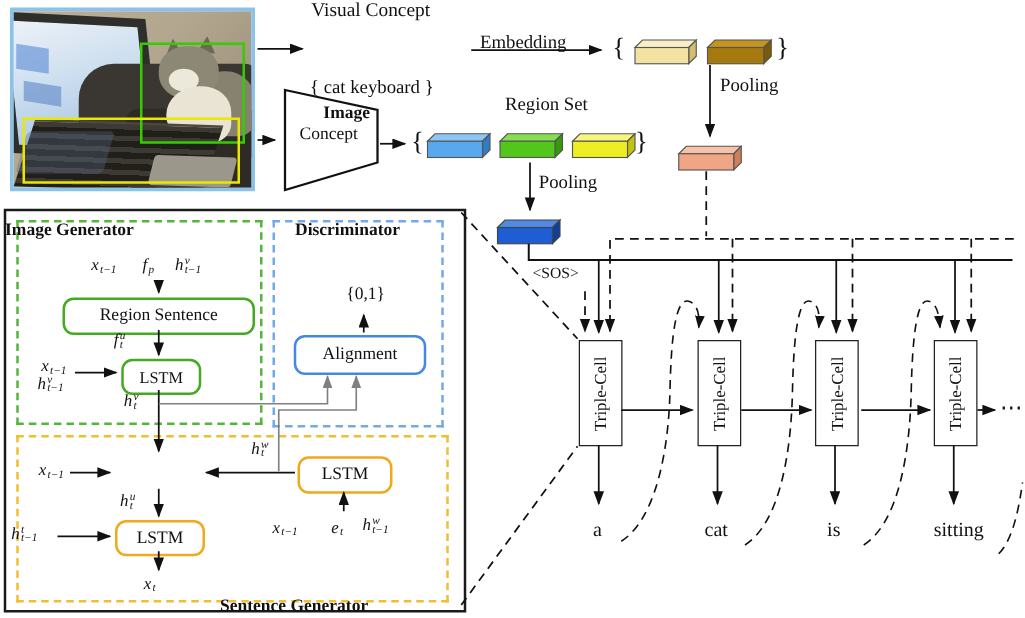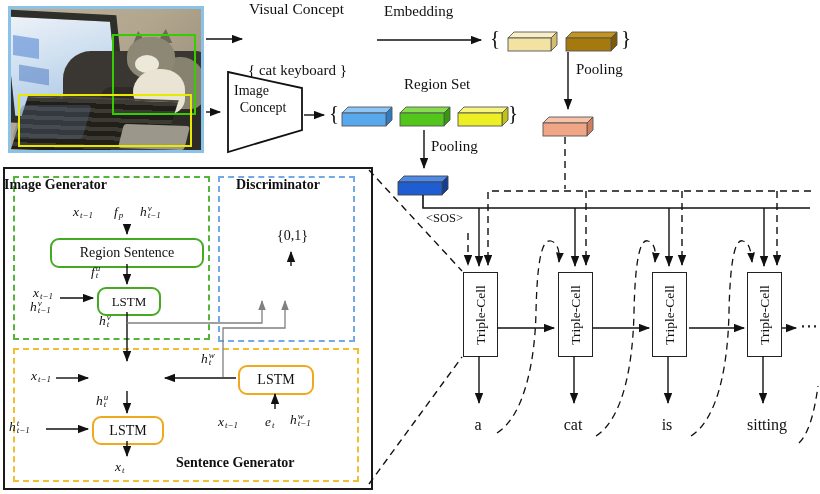--- a/index.html
+++ b/index.html
@@ -64,20 +64,23 @@
   <div class="dashedbox" style="left:13px;top:176px;width:193px;height:160px;border-color:#55b43c;"></div>
   <div class="dashedbox" style="left:218px;top:176px;width:133px;height:162px;border-color:#74a9e8;"></div>
   <div class="dashedbox" style="left:13px;top:348px;width:342px;height:130px;border-color:#f0be30;"></div>
 
   <div class="node" style="left:50px;top:238px;width:150px;height:26px;border-color:#44aa22;">
     <span>Region Sentence</span>
   </div>
   <div class="node" style="left:97px;top:287px;width:60px;height:25px;border-color:#44aa22;font-size:13px;">
     <span>LSTM</span>
   </div>
+  <div class="node" style="left:235px;top:268px;width:102px;height:28px;border-color:#4488e0;">
+    <span>Alignment</span>
+  </div>
   <div class="node" style="left:92px;top:416px;width:68px;height:25px;border-color:#f0a81c;">
     <span>LSTM</span>
   </div>
   <div class="node" style="left:238px;top:365px;width:72px;height:26px;border-color:#f0a81c;">
     <span>LSTM</span>
   </div>
 
   <div class="cell" style="left:463px;top:272px;">
     <span>Triple-Cell</span>
     </div>
@@ -199,35 +202,35 @@
     <g stroke="#111" stroke-width="1.3" fill="none" stroke-dasharray="7 5">
       <path d="M497 433 C524 416 535 362 536 312 C537 266 541 238 551 241 C558 243 560 252 559 262" marker-end="url(#ab)"></path>
       <path d="M596 436 C624 418 633 362 634 312 C635 266 639 238 648 241 C655 243 656 252 655 262" marker-end="url(#ab)"></path>
       <path d="M691 436 C719 418 728 362 729 312 C730 266 734 238 743 241 C750 243 751 252 752 262" marker-end="url(#ab)"></path>
       <path d="M799 443 C810 432 815 408 818 386"></path>
     </g>
   </svg>
 
   <div class="lab" style="left:249px;top:1px;font-size:15.5px;">Visual Concept</div>
   <div class="lab" style="left:248px;top:30px;margin-top:33px;">{ cat  keyboard }</div>
-  <div class="lab" style="left:384px;top:4px;">Embedding</div>
+  <div class="lab" style="left:384px;top:27px;">Embedding</div>
   <div class="lab brace" style="left:490px;top:27px;">{</div>
   <div class="lab brace" style="left:621px;top:27px;">}</div>
   <div class="lab" style="left:576px;top:62px;">Pooling</div>
   <div class="lab" style="left:404px;top:77px;">Region Set</div>
   <div class="lab brace" style="left:329px;top:102px;">{</div>
   <div class="lab brace" style="left:508px;top:102px;">}</div>
   <div class="lab" style="left:431px;top:139px;">Pooling</div>
-  <div class="lab" style="left:234px;top:84px;width:62px;text-align:left;font-size:14px;">Image</div>
+  <div class="lab" style="left:234px;top:84px;width:62px;text-align:right;font-size:14px;font-weight:bold;">Image</div>
   <div class="lab" style="left:230px;top:101px;width:66px;text-align:center;font-size:14px;">Concept</div>
   <div class="lab" style="left:426px;top:212px;font-size:12.5px;">&lt;SOS&gt;</div>
 
   <div class="lab bold" style="left:4px;top:178px;font-size:14px;">Image Generator</div>
   <div class="lab bold" style="left:236px;top:178px;font-size:14px;">Discriminator</div>
-  <div class="lab bold" style="left:176px;top:456px;font-size:14px;">Sentence Generator</div>
+  <div class="lab bold" style="left:176px;top:479px;font-size:14px;">Sentence Generator</div>
   <div class="lab" style="left:277px;top:229px;font-size:14px;">{0,1}</div>
 
   <div class="mv" style="left:73px;top:204px;">
     <span class="base">x</span>
     <span class="ss">
         <span></span>
         <span>t−1</span>
       </span>
     </div>
   <div class="mv" style="left:114px;top:204px;">

